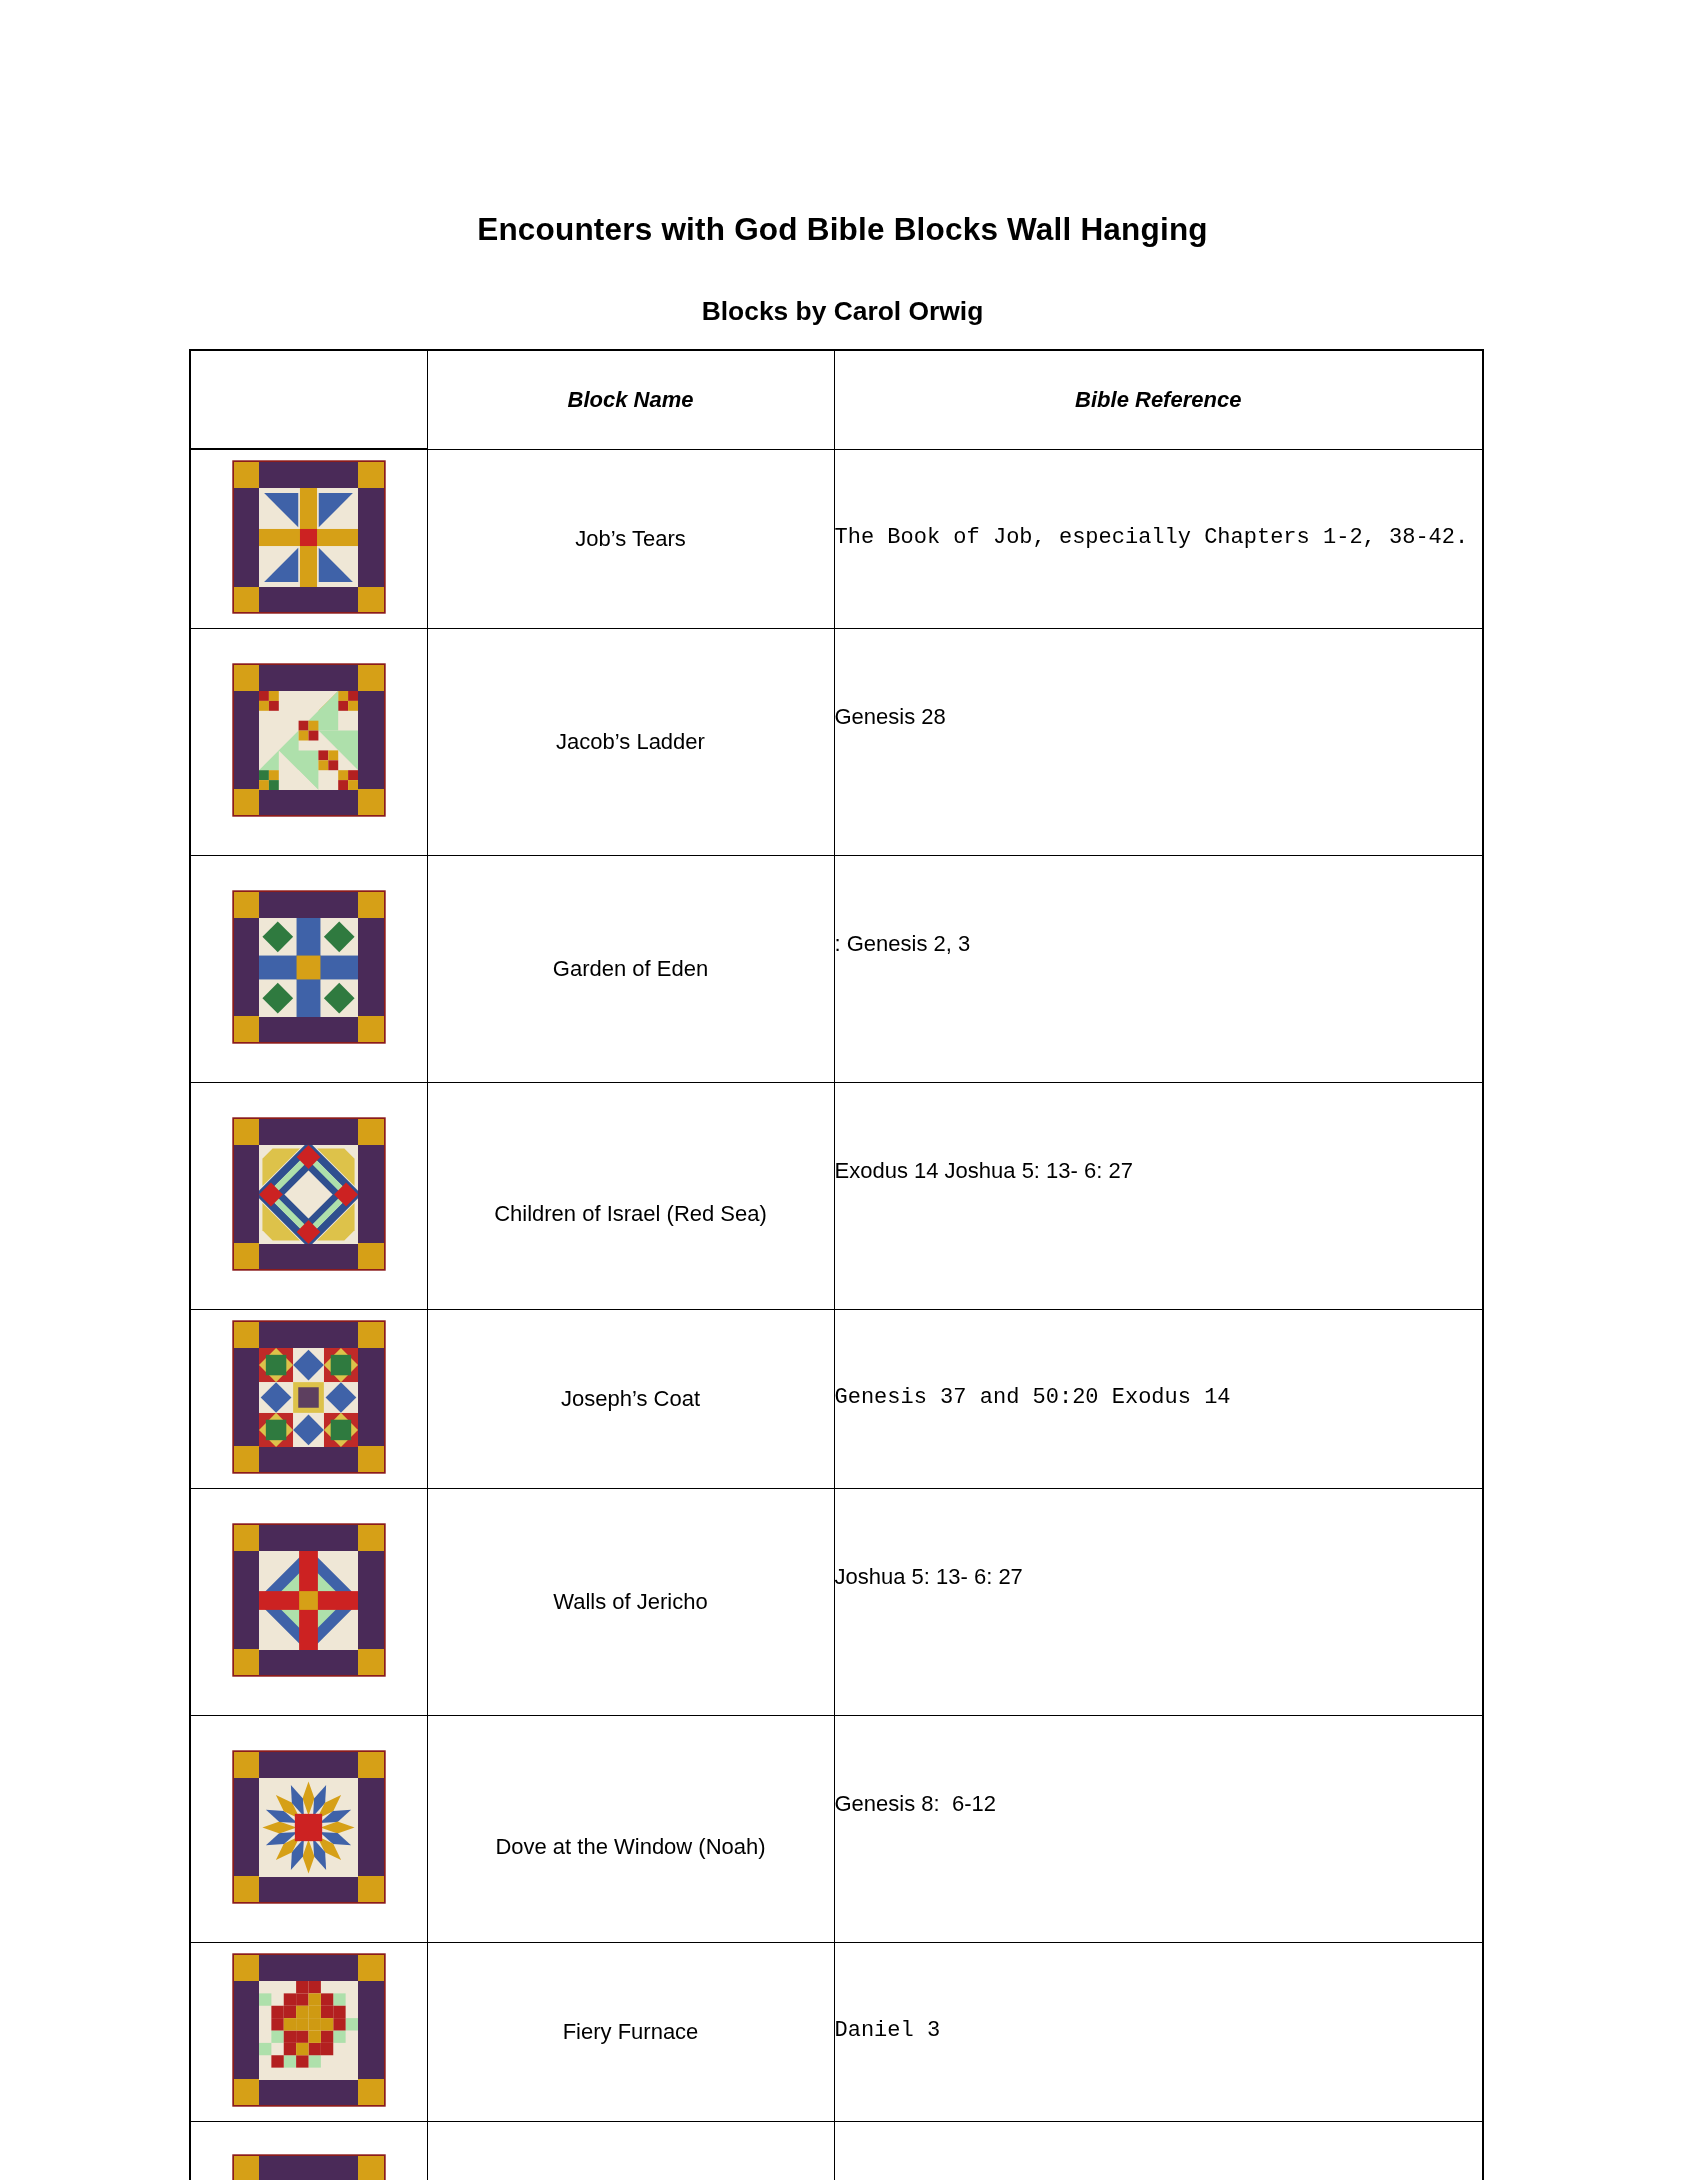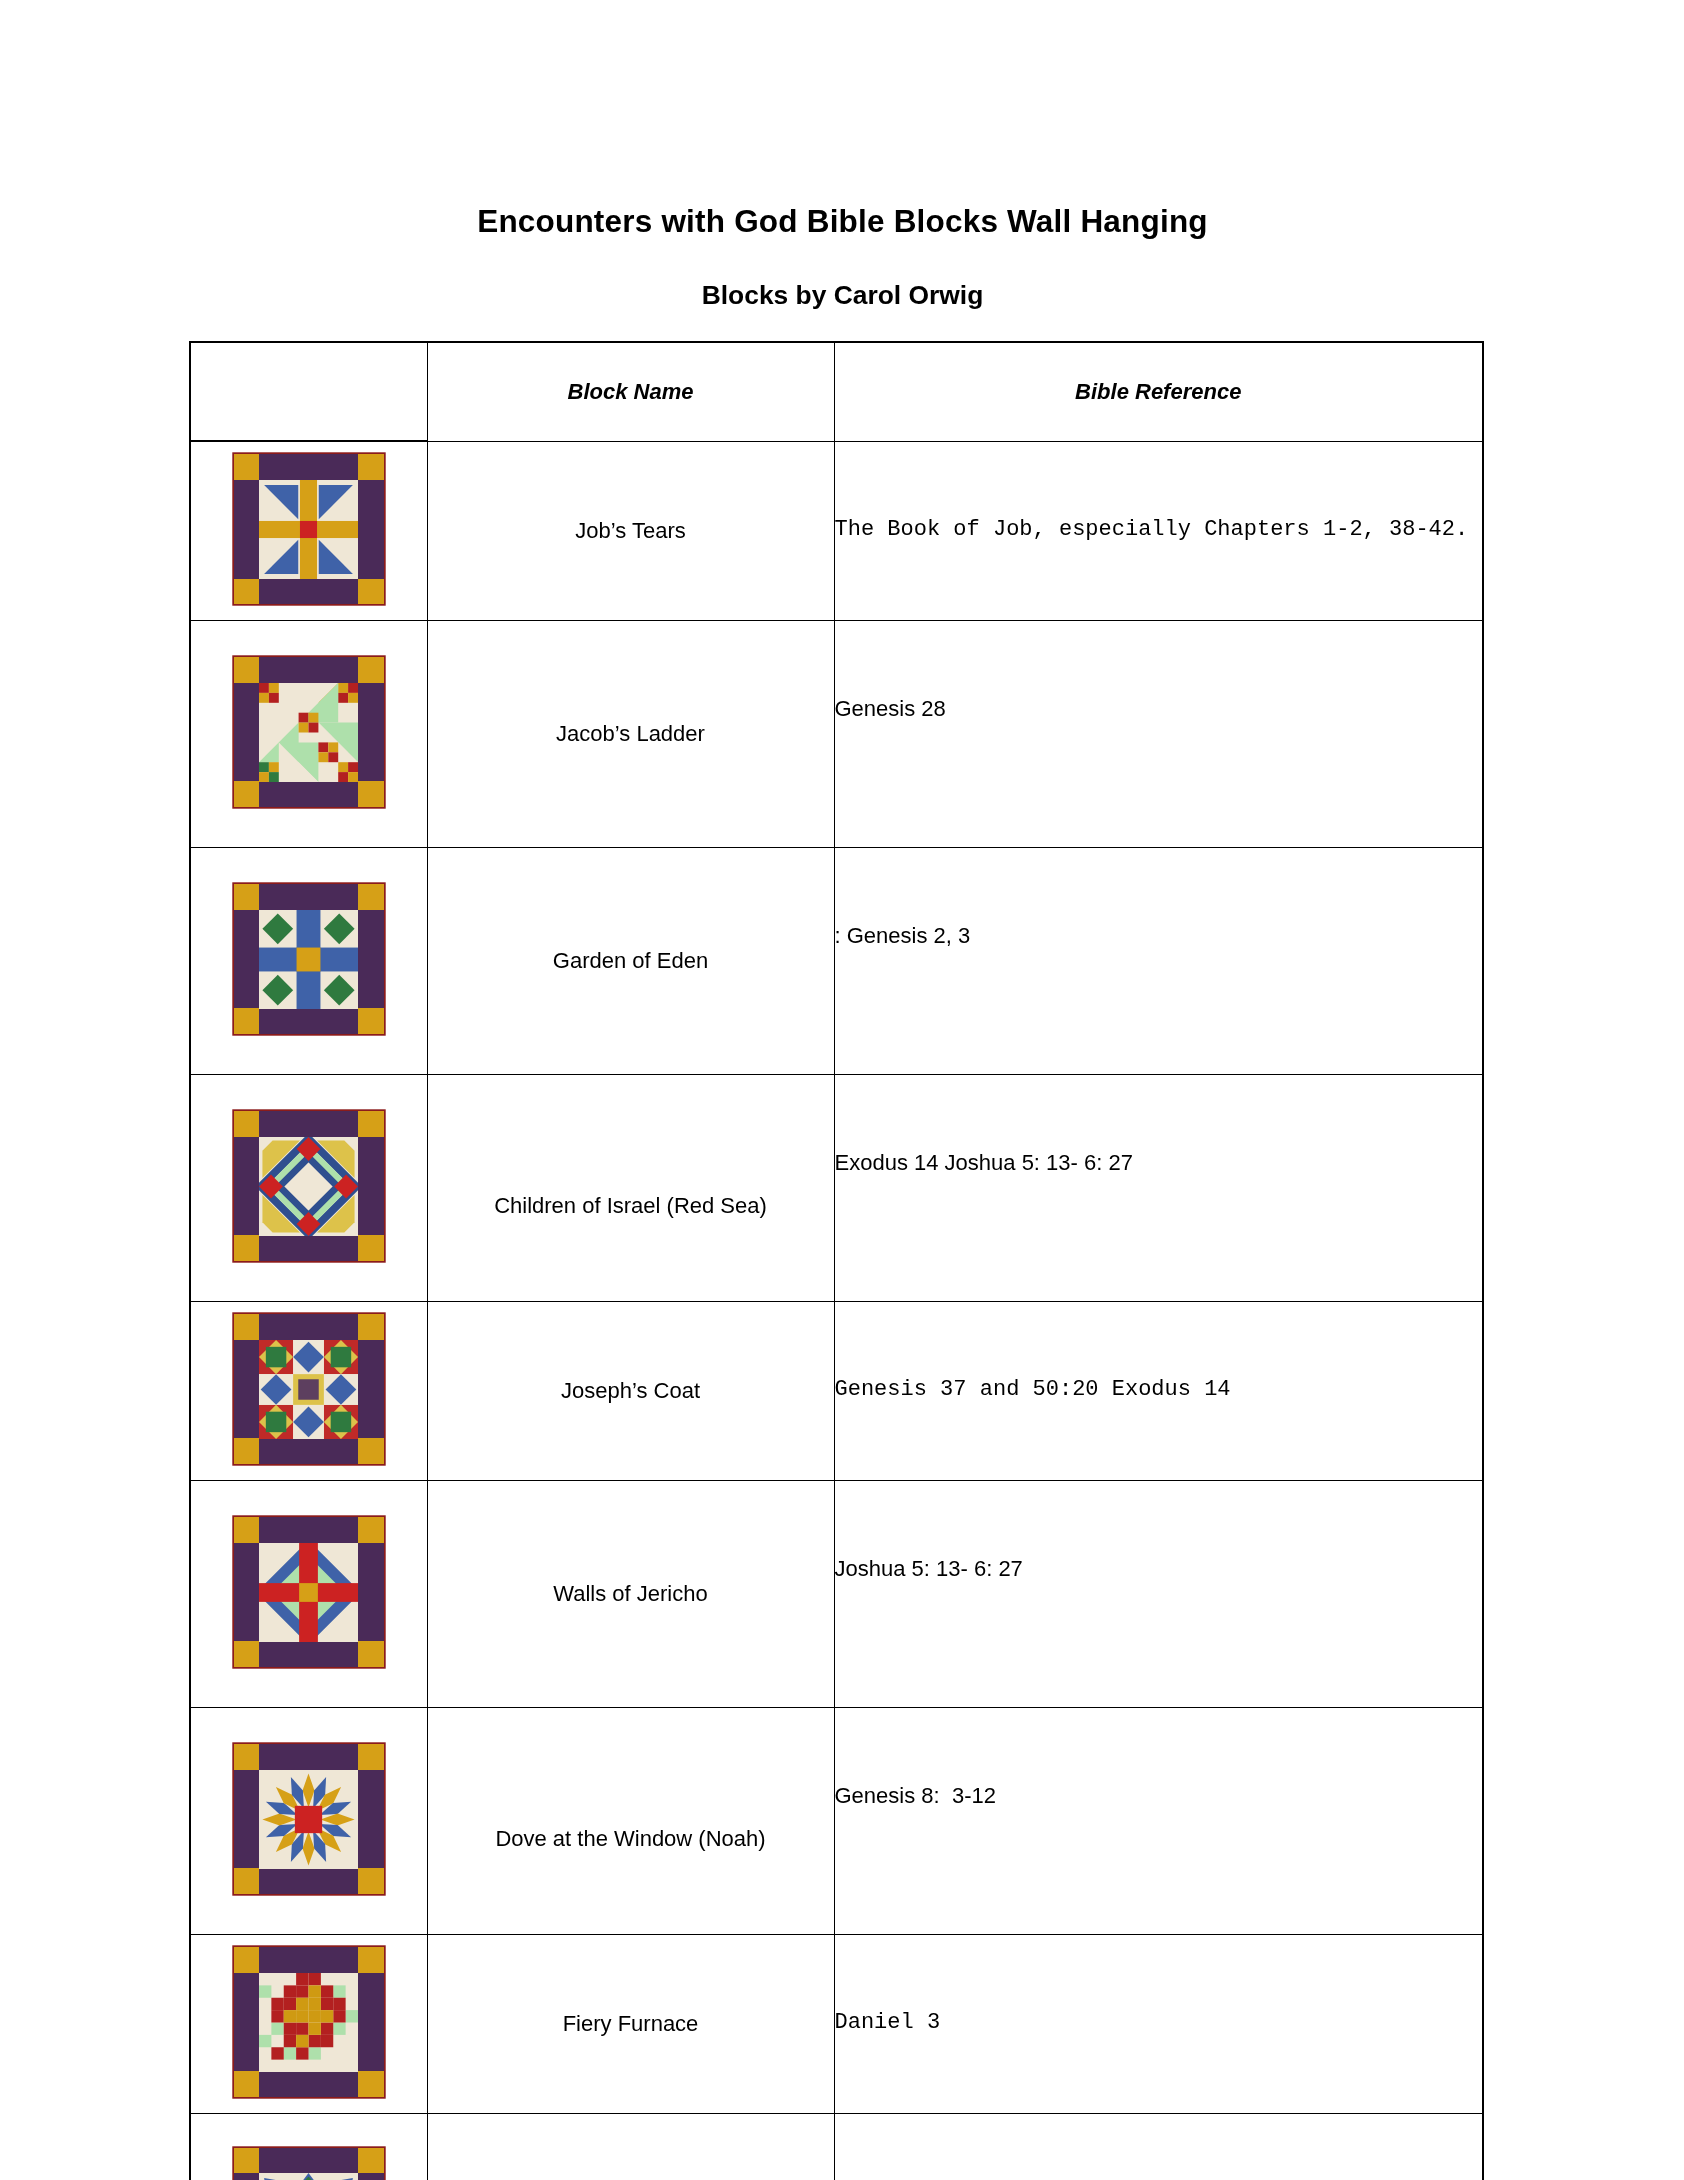--- a/index.html
+++ b/index.html
@@ -21,21 +21,21 @@
     height: 2181px;
     background: #ffffff;
     box-sizing: border-box;
   }
 
   .doc-title {
     text-align: center;
     font-size: 31.5px;
     font-weight: bold;
     letter-spacing: 0.2px;
-    margin: 8px;
+    margin: 16px;
     padding-top: 198px;
     line-height: 1.0;
   }
 
   .doc-subtitle {
     text-align: center;
     font-size: 26.4px;
     font-weight: bold;
     margin: 0;
     padding-top: 36px;
@@ -428,21 +428,21 @@
                       <polygon points="0,-14 7,-34 0,-54 -7,-34" fill="#d6a017" transform="rotate(315)"></polygon>
                       <polygon points="0,-14 7,-34 0,-54 -7,-34" fill="#3f62a8" transform="rotate(337.5)"></polygon>
                     </g>
                     <rect x="-16" y="-16" width="32" height="32" fill="#cc2222"></rect>
                   </g>
                 </svg>
               </div>
             </div>
           </td>
           <td class="cell-name align-lower">Dove at the Window (Noah)</td>
-          <td class="cell-ref align-upper">Genesis 8:  3-12</td>
+          <td class="cell-ref align-upper">Genesis 8:  6-12</td>
         </tr>
 
         <tr>
           <td class="cell-img">
             <div class="quilt">
               <div class="corner tl"></div>
               <div class="corner tr"></div>
               <div class="corner bl"></div>
               <div class="corner br"></div>
               <div class="inner">

